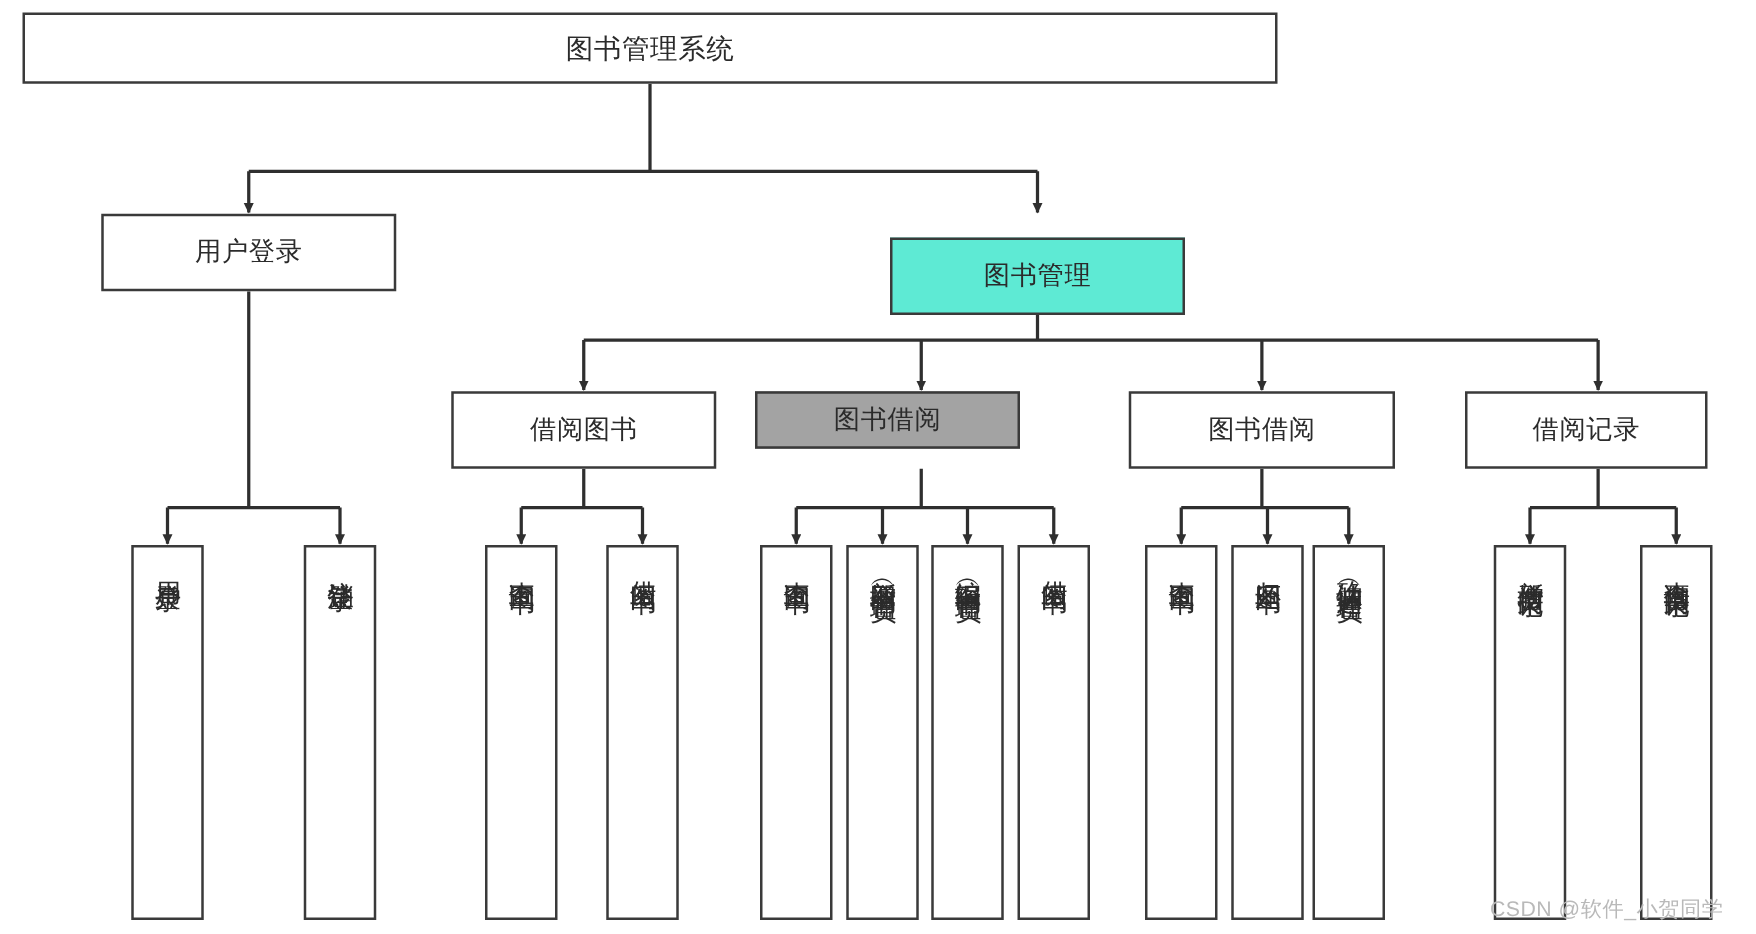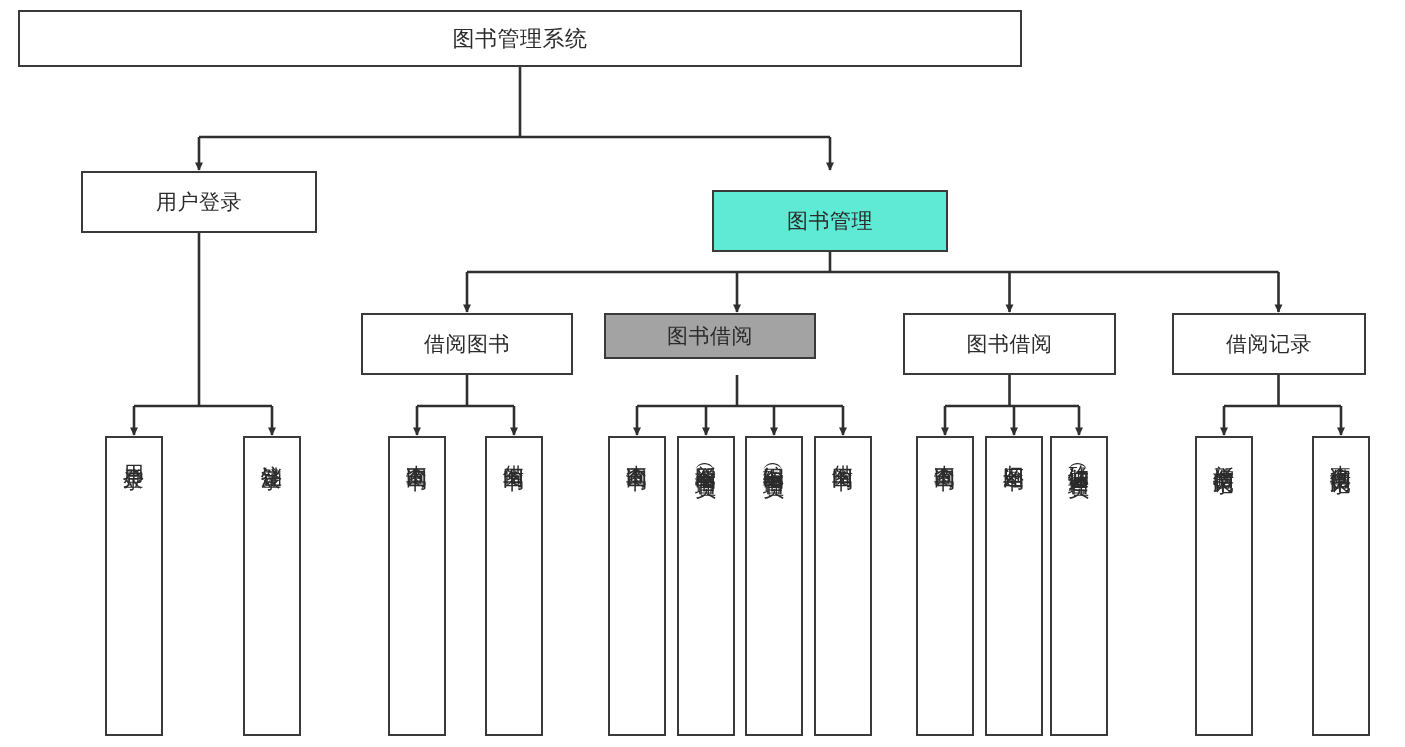--- a/index.html
+++ b/index.html
@@ -173,13 +173,14 @@
       <div class="node vert" style="left: 1050px; top: 436px; width: 58px; height: 300px; border-color: rgb(58, 58, 58); background: rgb(255, 255, 255);">
         <span class="label" style="color: rgb(43, 43, 43);">确认归还（管理员）</span>
       </div>
       <div class="node vert" style="left: 1195px; top: 436px; width: 58px; height: 300px; border-color: rgb(58, 58, 58); background: rgb(255, 255, 255);">
         <span class="label" style="color: rgb(43, 43, 43);">新增借阅记录</span>
       </div>
       <div class="node vert" style="left: 1312px; top: 436px; width: 58px; height: 300px; border-color: rgb(58, 58, 58); background: rgb(255, 255, 255);">
         <span class="label" style="color: rgb(43, 43, 43);">查询借阅记录</span>
       </div>
     </div>
+  <div class="watermark" style="left: 1192px; top: 716px; color: rgb(185, 185, 185);">CSDN @软件_小贺同学</div>
 </div>
 
 </body></html>

